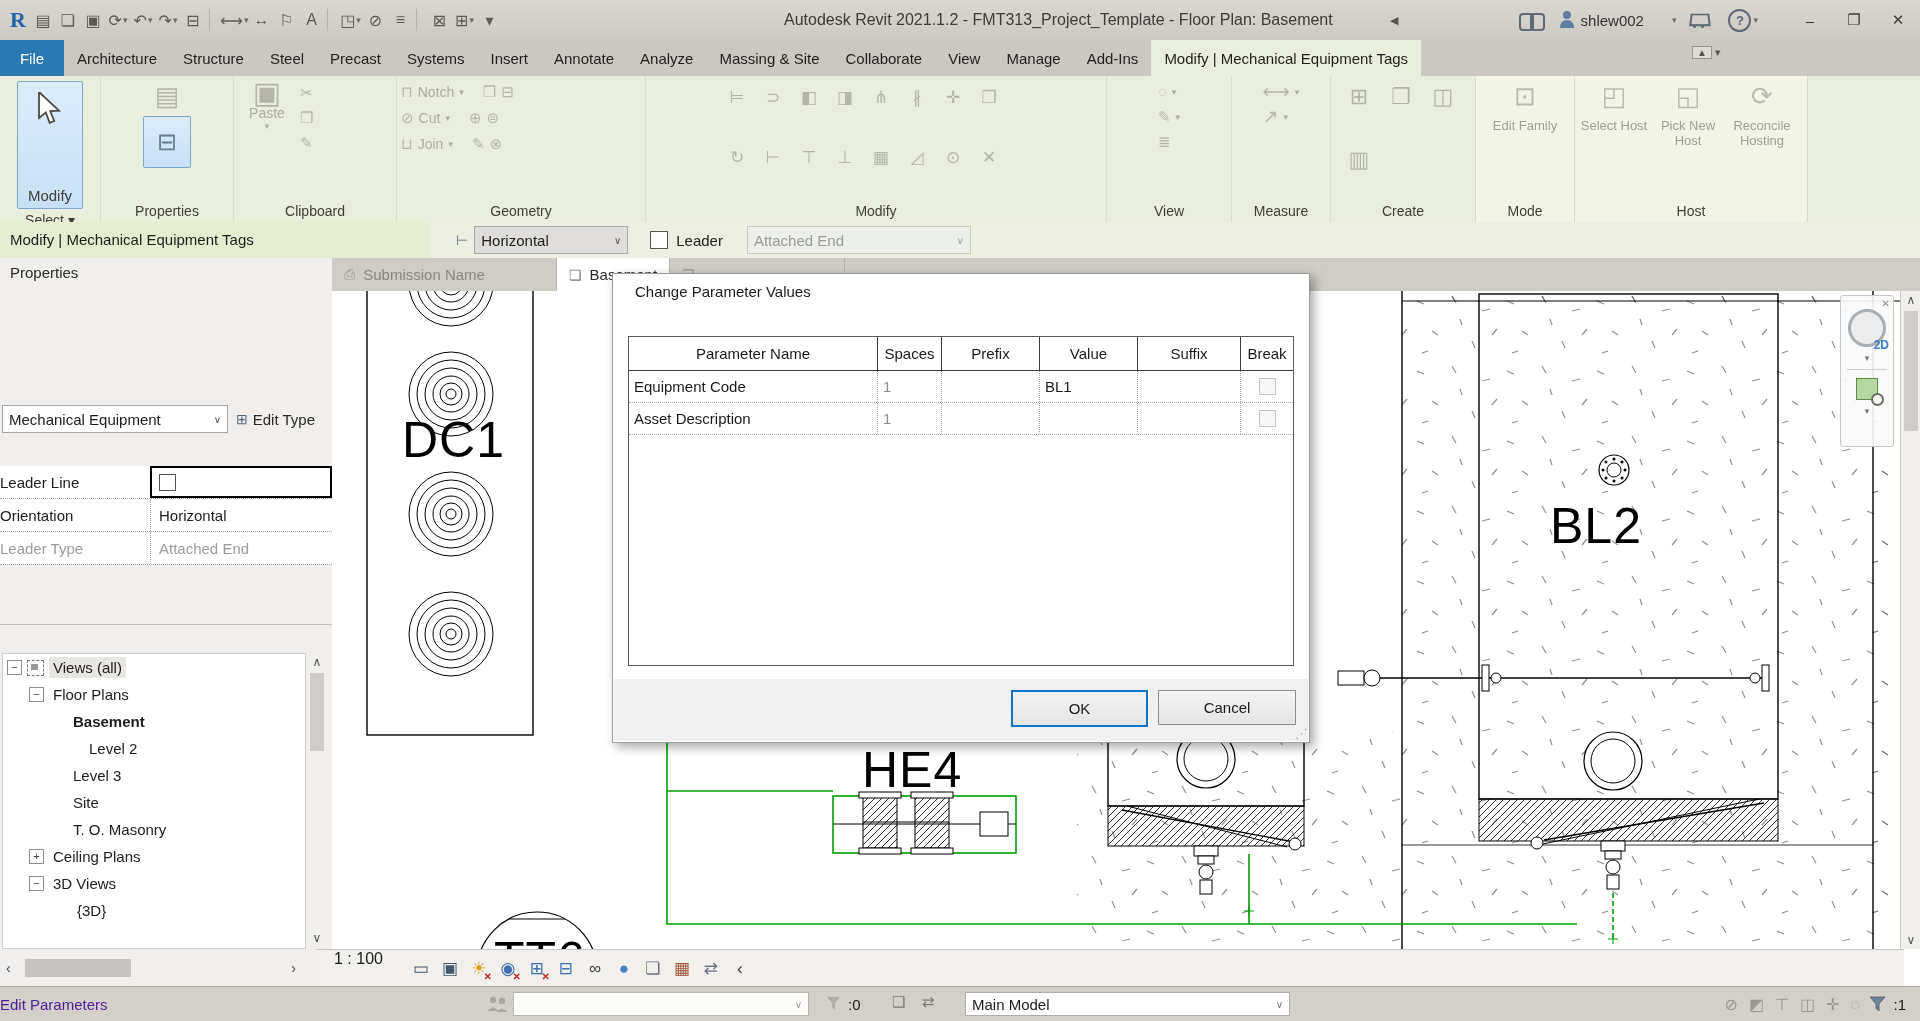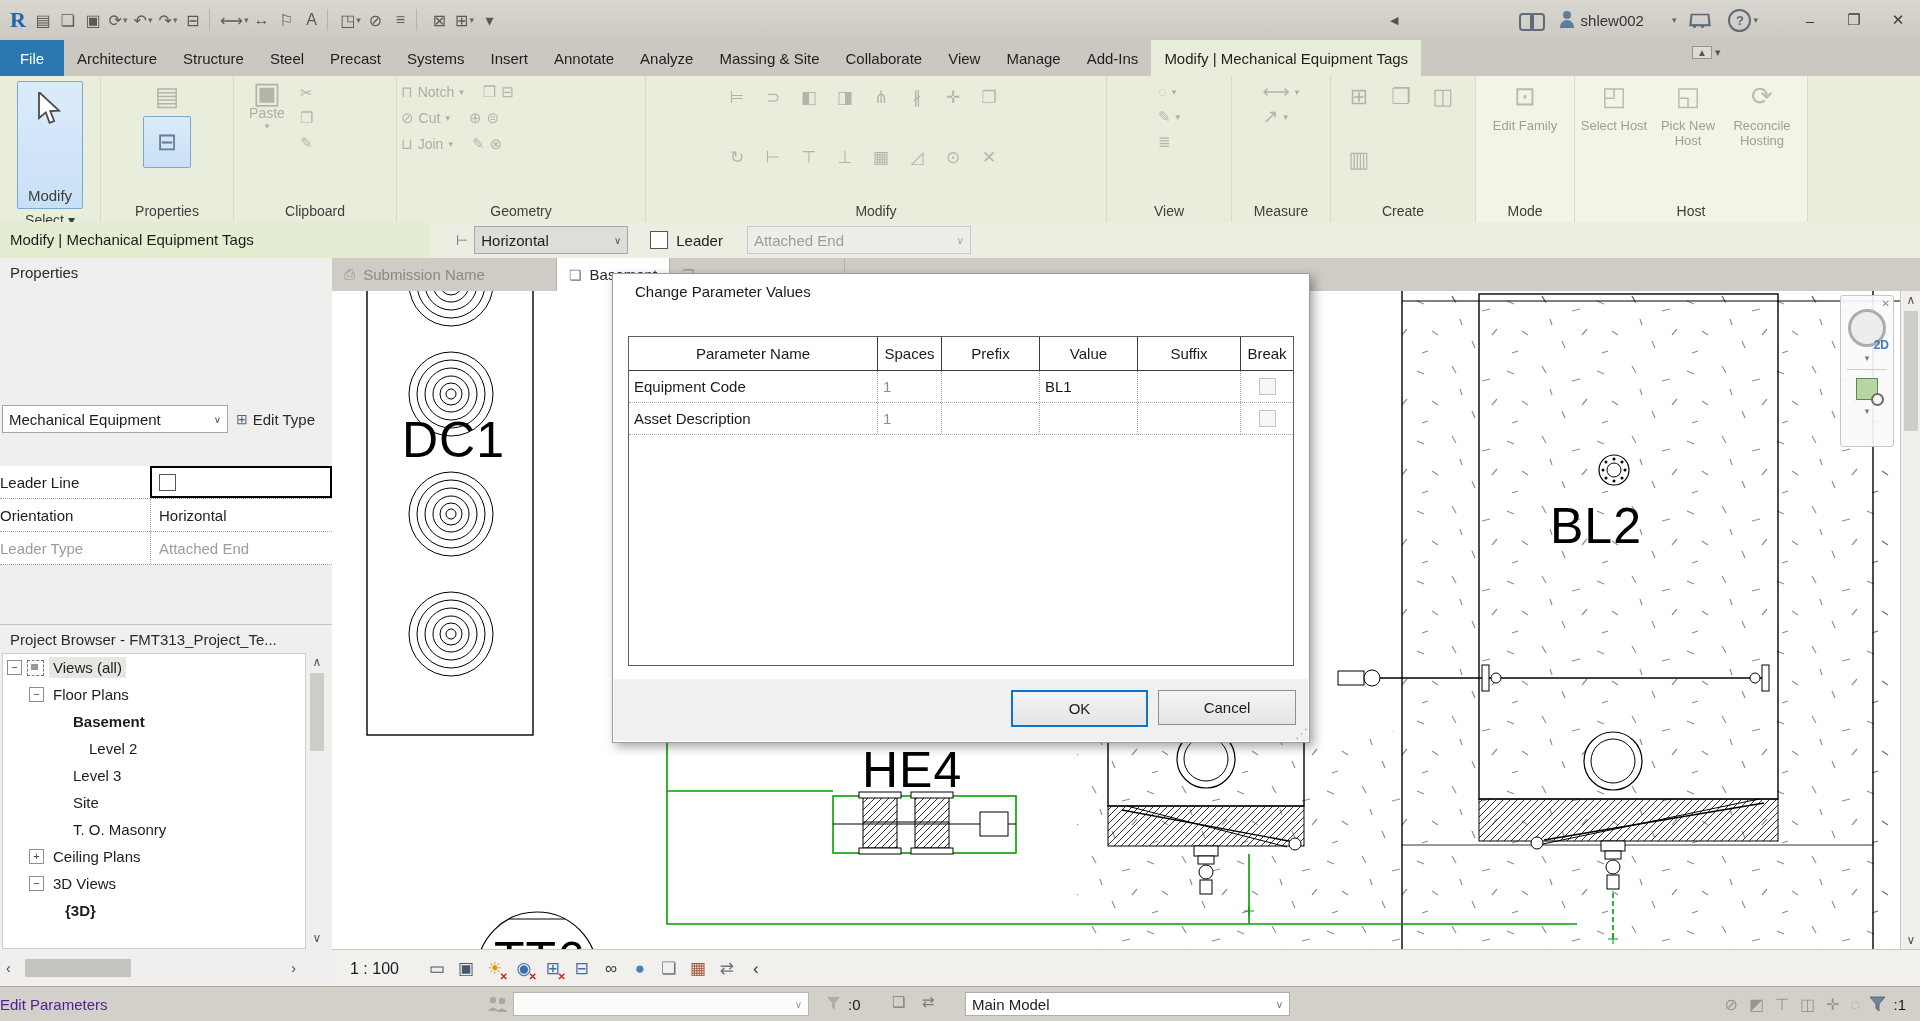--- a/index.html
+++ b/index.html
@@ -132,21 +132,21 @@
   #nav-wheel{width:32px;height:32px;border:3px solid #a9aeb3;border-radius:50%;background:#ededee;position:relative}
   #nav-wheel::after{content:"2D";position:absolute;right:-6px;bottom:-8px;color:#3d7cc0;font-weight:bold;font-size:12px}
   #nav-dd1,#nav-dd2{font-size:9px;color:#777;margin-top:6px}
   #nav-sep{width:40px;border-top:1px solid #cfcecb;margin-top:6px}
   #nav-zoom{width:20px;height:20px;background:#b8d6a0;border:1px solid #5d8a48;margin-top:8px;position:relative}
   #nav-zoom::after{content:"";position:absolute;right:-7px;bottom:-7px;width:9px;height:9px;border:2px solid #6c6c68;border-radius:50%;background:#f5f5f3}
   #canvas-vscroll{left:1900px;top:291px;width:20px;height:658px;background:#f0efec;border-left:1px solid #cac8c4;display:flex;flex-direction:column;align-items:center}
   #cv-thumb{width:14px;height:120px;background:#cfcdc9;margin-top:2px}
   #canvas-vscroll .sarrow.bottom{margin-top:auto}
   
-  #viewbar{left:332px;top:949px;width:1588px;height:37px;background:#f1f0ed;border-top:1px solid #c9c7c2;display:flex;align-items:center}
+  #viewbar{left:316px;top:949px;width:1588px;height:37px;background:#f1f0ed;border-top:1px solid #c9c7c2;display:flex;}
   #vb-scale{margin-left:18px;margin-right:26px;color:#1a1a1a;font-size:16px}
   .vb-ic{position:relative;width:24px;height:24px;display:flex;align-items:center;justify-content:center;font-size:17px;margin-right:5px}
   .vb-ic .badge{position:absolute;right:-1px;bottom:-1px;color:#c6281e;font-size:10px;font-weight:bold}
   
   #statusbar{left:0;top:986px;width:1920px;height:35px;background:#d3d0ca;border-top:1px solid #aaa79f}
   #sb-prompt{position:absolute;left:0;top:0;height:44px;line-height:35px;color:#4c1d95}
   #sb-worksets{position:absolute;left:487px;top:9px;opacity:.6}
   #sb-wscombo{position:absolute;left:513px;top:5px;width:296px;height:24px;background:#fcfcfb;border:1px solid #b9b7b2;display:flex;align-items:center;justify-content:flex-end;padding-right:6px;box-sizing:border-box}
   #sb-wscombo .dd{font-size:10px;color:#999}
   #sb-ownedicon{position:absolute;left:826px;top:9px;opacity:.6}
@@ -247,20 +247,21 @@
         <span>⊠</span>
       </div>
       <div class="qi">
         <span>⊞</span>
         <span class="dd">▾</span>
       </div>
       <div class="qi">
         <span>▾</span>
       </div>
     </div>
+  <span id="title-text">Autodesk Revit 2021.1.2 - FMT313_Project_Template - Floor Plan: Basement</span>
   <span id="title-flyout">◀</span>
   <div class="tb-right">
     <span class="binocs"></span>
     <span class="person"></span>
     <span id="user-name">shlew002</span>
     <span class="dd">▾</span>
     <span class="cart"></span>
     <span class="help-circ">?</span>
     <span class="dd">▾</span>
     <div class="winbtns">
@@ -519,21 +520,20 @@
         <div class="plabel">Leader Type</div>
         <div class="pval">
 
           <span>Attached End</span>
         </div>
       </div>
     </div>
 </div>
 
 <div class="abs" id="browser-panel">
-  <div class="pp-header">Project Browser - FMT313_Project_Te...</div>
   <div id="pb-tree">
 
   <div class="trow sel" style="padding-left: 4px;">
         <span class="exp">−</span>
         <span class="ticon"></span>
         <span class="tlabel">Views (all)</span>
       </div>
       <div class="trow" style="padding-left: 26px;">
         <span class="exp">−</span>
 
@@ -567,21 +567,21 @@
       <div class="trow" style="padding-left: 26px;">
         <span class="exp">+</span>
 
         <span class="tlabel">Ceiling Plans</span>
       </div>
       <div class="trow" style="padding-left: 26px;">
         <span class="exp">−</span>
 
         <span class="tlabel">3D Views</span>
       </div>
-      <div class="trow" style="padding-left: 40px; font-weight: bold;">
+      <div class="trow" style="padding-left: 52px;">
         <span class="exp"></span>
 
         <span class="tlabel">{3D}</span>
       </div>
     </div>
   <div id="pb-vscroll">
     <span class="sarrow">∧</span>
     <div id="pb-vthumb"></div>
     <span class="sarrow bottom">∨</span>
   </div>

